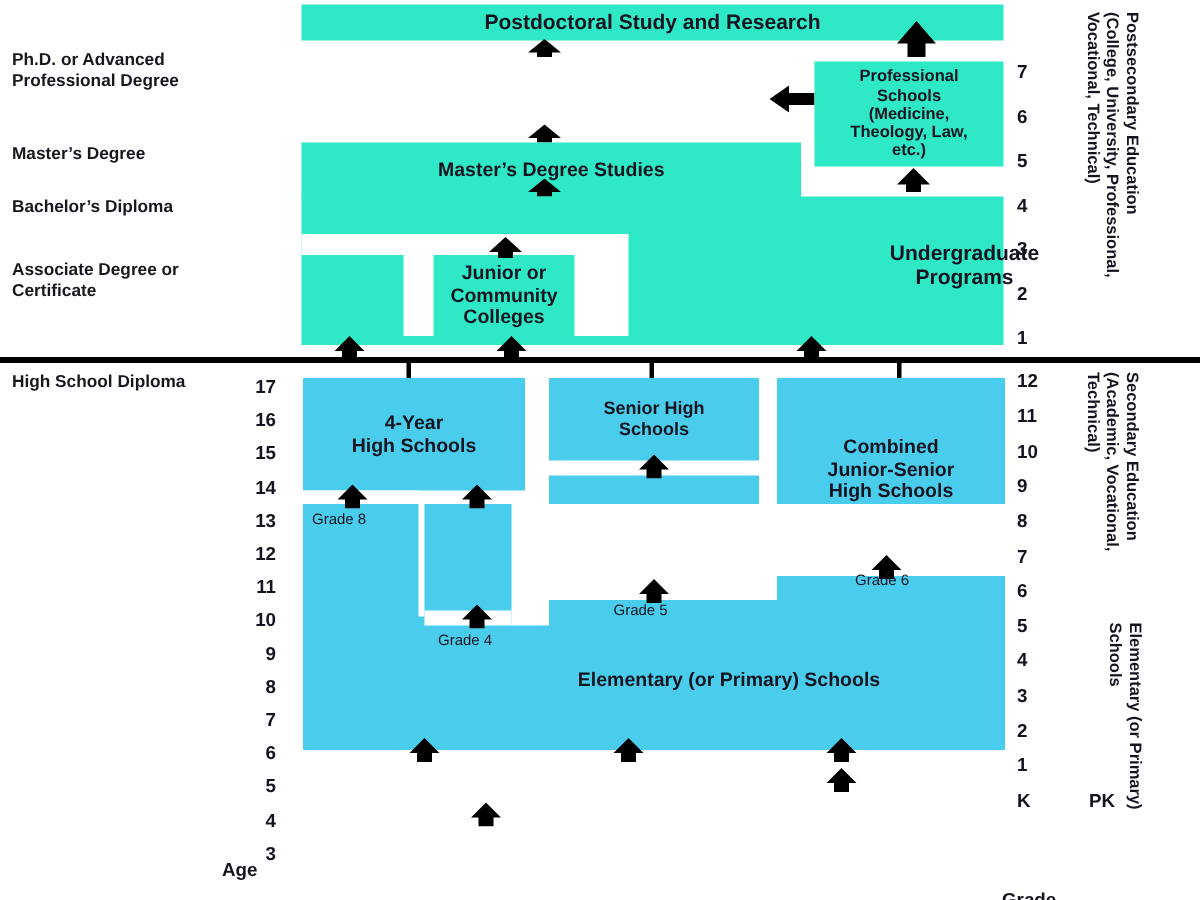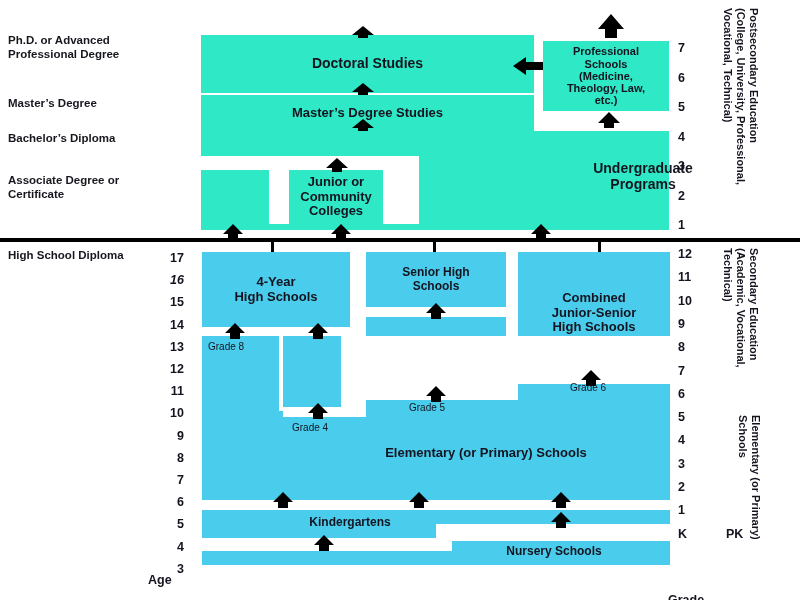--- a/index.html
+++ b/index.html
@@ -86,22 +86,22 @@
 <body>
 
 <div id="stage">
 
   <div class="leftlabel" style="left:8px;top:33px;width:160px;">Ph.D. or Advanced<br>Professional Degree</div>
   <div class="leftlabel" style="left:8px;top:96px;width:160px;">Master’s Degree</div>
   <div class="leftlabel" style="left:8px;top:131px;width:160px;">Bachelor’s Diploma</div>
   <div class="leftlabel" style="left:8px;top:173px;width:160px;">Associate Degree or<br>Certificate</div>
   <div class="leftlabel" style="left:8px;top:248px;width:170px;">High School Diploma</div>
 
-
-  <div class="box teal t14" style="left:201px;top:35px;width:333px;height:58px;">Doctoral Studies</div>
+  <div class="box teal t14" style="left:201px;top:3px;width:468px;height:24px;">Postdoctoral Study and Research</div>
+
 
   <div class="box teal t11" style="left:543px;top:41px;width:126px;height:70px;">Professional<br>Schools<br>(Medicine,<br>Theology, Law,<br>etc.)</div>
 
   <div class="box teal t13" style="left:201px;top:95px;width:333px;height:37px;">Master’s Degree Studies</div>
 
   <div class="box teal t14" style="left:201px;top:131px;width:468px;height:99px;">
     <span style="position:absolute;left:342px;top:30px;width:200px;text-align:center;">Undergraduate<br>Programs</span>
   </div>
 
   <div class="box teal t13" style="left:289px;top:170px;width:94px;height:54px;">Junior or<br>Community<br>Colleges</div>
@@ -186,27 +186,21 @@
   <div style="position:absolute;left:202px;top:327px;width:77px;height:9px;background:#fff;"></div>
   <div style="position:absolute;left:279px;top:336px;width:4px;height:75px;background:#fff;"></div>
   <div style="position:absolute;left:283px;top:407px;width:58px;height:10px;background:#fff;"></div>
   <div style="position:absolute;left:341px;top:336px;width:25px;height:81px;background:#fff;"></div>
   <div style="position:absolute;left:366px;top:336px;width:140px;height:54px;background:#fff;"></div>
   <div style="position:absolute;left:366px;top:390px;width:140px;height:10px;background:#fff;"></div>
   <div style="position:absolute;left:506px;top:336px;width:12px;height:64px;background:#fff;"></div>
   <div style="position:absolute;left:518px;top:336px;width:152px;height:38px;background:#fff;"></div>
   <div style="position:absolute;left:518px;top:374px;width:152px;height:10px;background:#fff;"></div>
 
-  <div class="box blue t12" style="left:202px;top:510px;width:468px;height:28px;">
-    <span style="position:absolute;left:68px;top:6px;width:160px;text-align:center;">Kindergartens</span>
-  </div>
-
-  <div class="box blue t12" style="left:202px;top:541px;width:468px;height:24px;">
-    <span style="position:absolute;left:252px;top:4px;width:200px;text-align:center;">Nursery Schools</span>
-  </div>
+
 
   <div style="position:absolute;left:436px;top:524px;width:234px;height:14px;background:#fff;"></div>
   <div style="position:absolute;left:202px;top:538px;width:250px;height:3px;background:#fff;"></div>
   <div style="position:absolute;left:202px;top:541px;width:250px;height:10px;background:#fff;"></div>
   <div style="position:absolute;left:202px;top:551px;width:4px;height:0px;background:#fff;"></div>
 
   <div class="arrow" style="left:224px;top:323px;">
     <svg width="22" height="16" viewBox="0 0 22 16">
         <path d="M11 0 L21 10 L16 10 L16 16 L6 16 L6 10 L1 10 Z" fill="#000"></path>
       </svg>
@@ -262,21 +256,21 @@
       </svg>
   </div>
 
   <div class="gradecap" style="left:208px;top:341px;">Grade 8</div>
   <div class="gradecap" style="left:292px;top:422px;">Grade 4</div>
   <div class="gradecap" style="left:409px;top:402px;">Grade 5</div>
   <div class="gradecap" style="left:570px;top:382px;">Grade 6</div>
 
   <div id="age-axis">
       <div class="axisnum" style="left: 158px; top: 251px;">17</div>
-      <div class="axisnum" style="left: 158px; top: 273.2px; font-style: italic;">16</div>
+      <div class="axisnum" style="left: 158px; top: 273.2px;">16</div>
       <div class="axisnum" style="left: 158px; top: 295.4px;">15</div>
       <div class="axisnum" style="left: 158px; top: 317.6px;">14</div>
       <div class="axisnum" style="left: 158px; top: 339.8px;">13</div>
       <div class="axisnum" style="left: 158px; top: 362px;">12</div>
       <div class="axisnum" style="left: 158px; top: 384.2px;">11</div>
       <div class="axisnum" style="left: 158px; top: 406.4px;">10</div>
       <div class="axisnum" style="left: 158px; top: 428.6px;">9</div>
       <div class="axisnum" style="left: 158px; top: 450.8px;">8</div>
       <div class="axisnum" style="left: 158px; top: 473px;">7</div>
       <div class="axisnum" style="left: 158px; top: 495.2px;">6</div>

